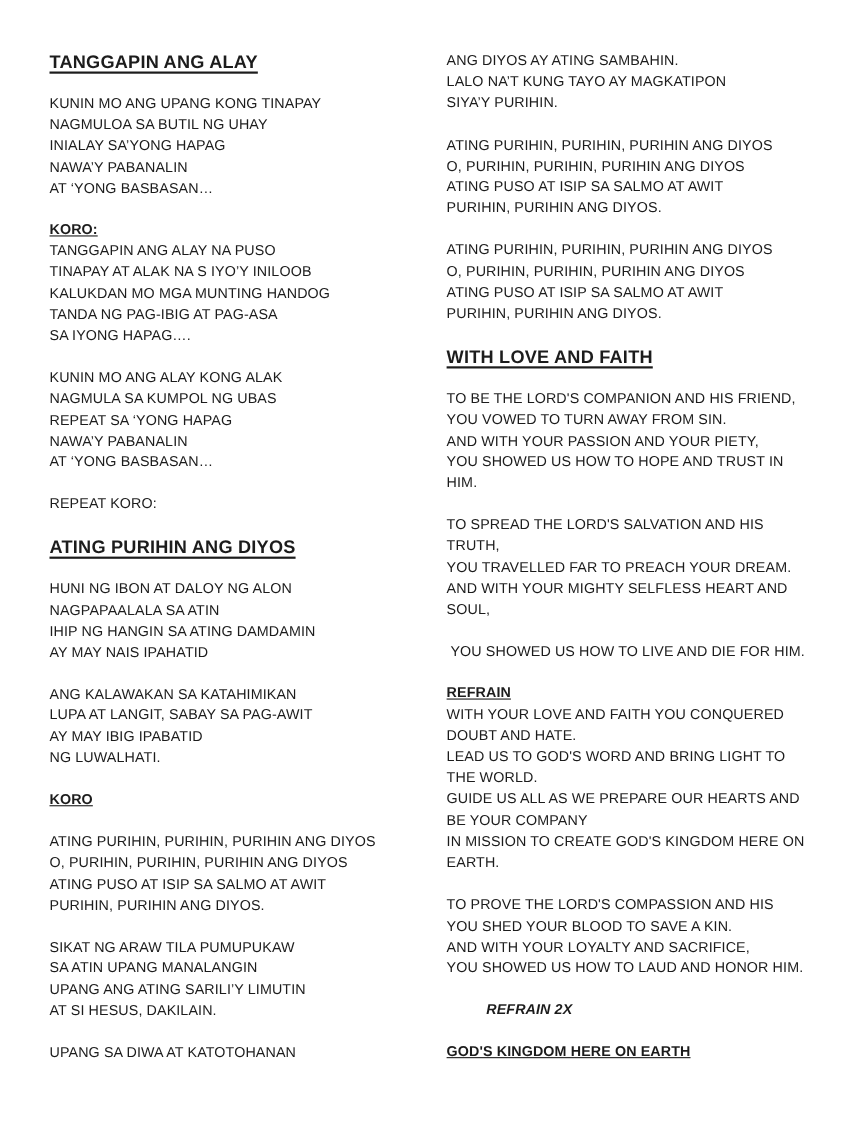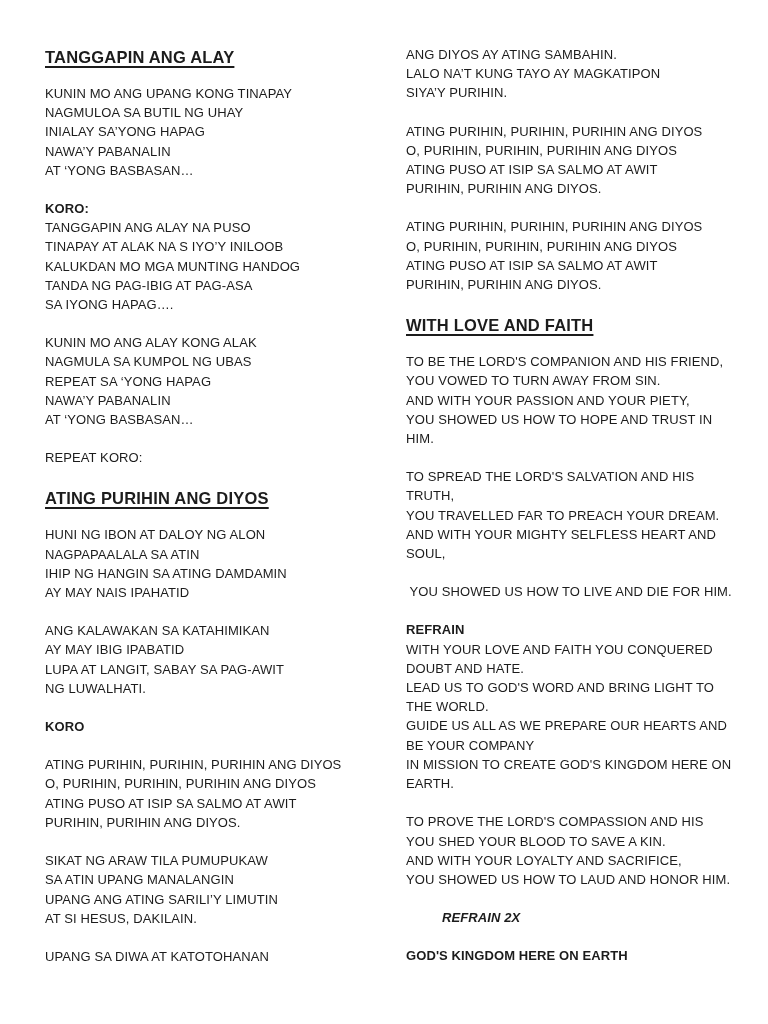--- a/index.html
+++ b/index.html
@@ -26,21 +26,21 @@
   .block { margin: 0 0 19px 0; }
   .block:last-child { margin-bottom: 0; }
 
   .line {
     font-size: 13px;
     line-height: 19.2px;
     font-weight: 400;
     letter-spacing: 0.1px;
     white-space: pre;
   }
-  .line.bold { font-weight: 700; }
+  .line.bold { font-weight: 700; text-decoration: underline; }
   .line.bold-italic { font-weight: 700; font-style: italic; margin-left: 36px; }
 
   .block.title { margin-bottom: 15px; }
   .block.title .line {
     font-size: 16.5px;
     line-height: 24px;
     font-weight: 700;
     letter-spacing: 0.2px;
     text-decoration: underline;
     text-decoration-thickness: 2px;
@@ -84,22 +84,22 @@
         <div class="line">ATING PURIHIN ANG DIYOS</div>
       </div>
       <div class="block stanza">
         <div class="line">HUNI NG IBON AT DALOY NG ALON</div>
         <div class="line">NAGPAPAALALA SA ATIN</div>
         <div class="line">IHIP NG HANGIN SA ATING DAMDAMIN</div>
         <div class="line">AY MAY NAIS IPAHATID</div>
       </div>
       <div class="block stanza">
         <div class="line">ANG KALAWAKAN SA KATAHIMIKAN</div>
+        <div class="line">LUPA AT LANGIT, SABAY SA PAG-AWIT</div>
         <div class="line">AY MAY IBIG IPABATID</div>
-        <div class="line">LUPA AT LANGIT, SABAY SA PAG-AWIT</div>
         <div class="line">NG LUWALHATI.</div>
       </div>
       <div class="block stanza">
         <div class="line bold">KORO</div>
       </div>
       <div class="block stanza">
         <div class="line">ATING PURIHIN, PURIHIN, PURIHIN ANG DIYOS</div>
         <div class="line">O, PURIHIN, PURIHIN, PURIHIN ANG DIYOS</div>
         <div class="line">ATING PUSO AT ISIP SA SALMO AT AWIT</div>
         <div class="line">PURIHIN, PURIHIN ANG DIYOS.</div>

